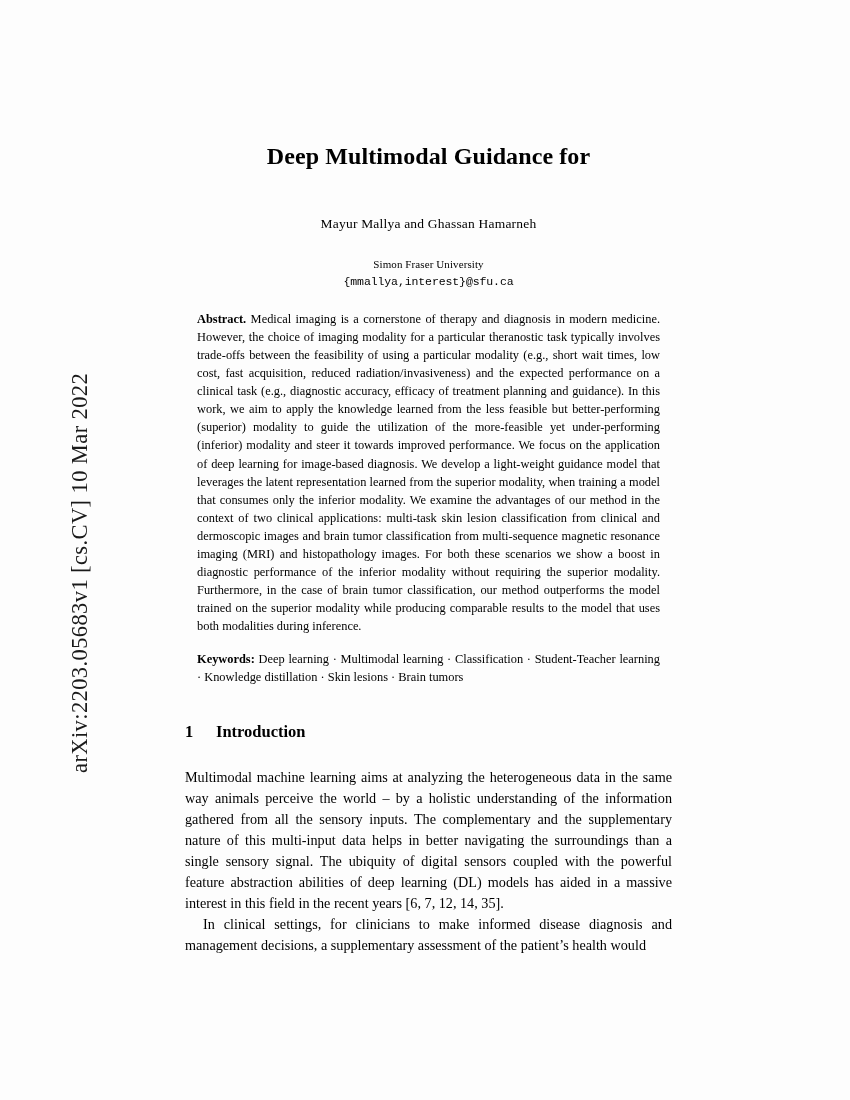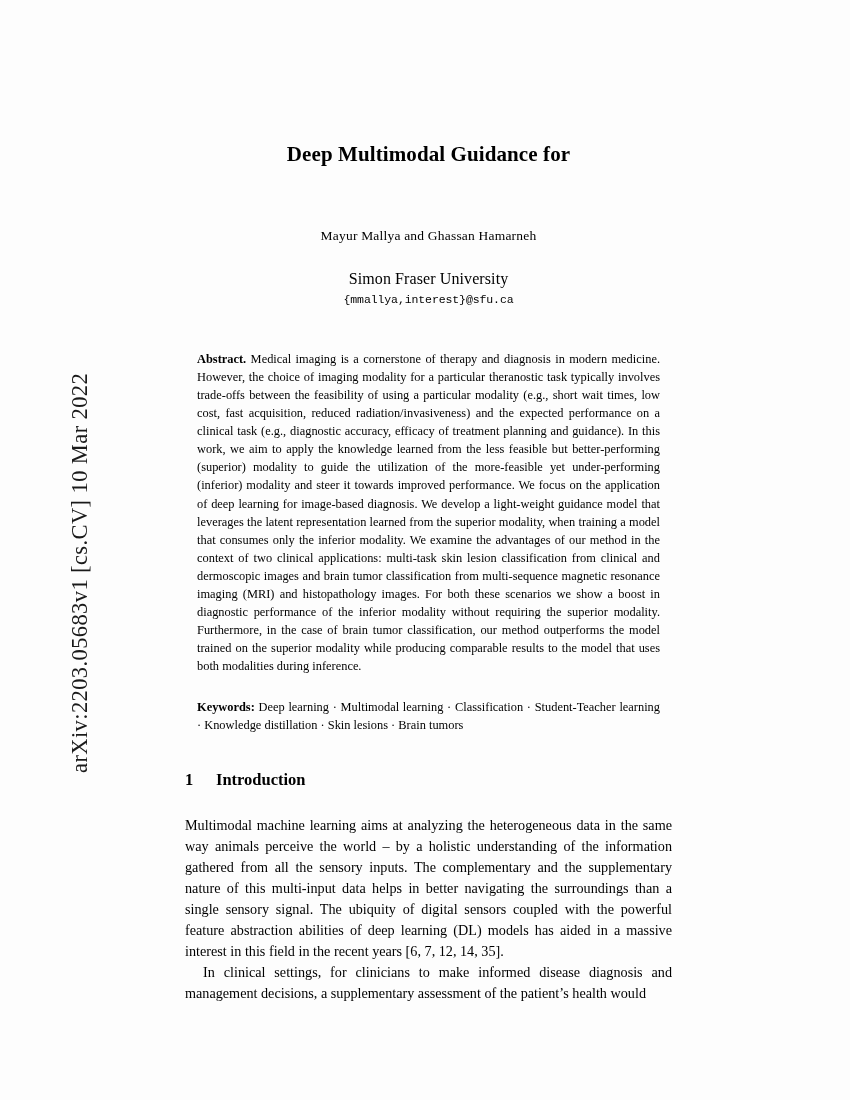--- a/index.html
+++ b/index.html
@@ -36,58 +36,58 @@
     white-space: nowrap;
   }
   .content {
     position: absolute;
     left: 185px;
     top: 140px;
     width: 487px;
   }
   .title {
     text-align: center;
-    font-size: 21px;
+    font-size: 24px;
     font-weight: bold;
     line-height: 1.34;
     letter-spacing: 0.1px;
     margin: 0 0 0 0;
     font-family: "Liberation Serif", serif;
   }
   .authors {
     text-align: center;
     font-size: 13.5px;
-    margin-top: 60px;
+    margin-top: 44px;
     letter-spacing: 0.2px;
   }
   .affiliation {
     text-align: center;
-    font-size: 16px;
+    font-size: 11px;
     margin-top: 26px;
     letter-spacing: 0.1px;
   }
   .email {
     text-align: center;
     font-family: "Liberation Mono", monospace;
     font-size: 11.5px;
     margin-top: 5px;
     letter-spacing: -0.1px;
   }
   .abstract {
-    margin-top: 44px;
+    margin-top: 22px;
     font-size: 12.4px;
     line-height: 1.455;
     text-align: justify;
     padding: 0 12px;
   }
   .abstract .lead {
     font-weight: bold;
   }
   .keywords {
-    margin-top: 23px;
+    margin-top: 15px;
     font-size: 12.4px;
     line-height: 1.46;
     text-align: justify;
     padding: 0 12px;
   }
   .keywords .lead {
     font-weight: bold;
   }
   .section-head {
     margin-top: 36px;

